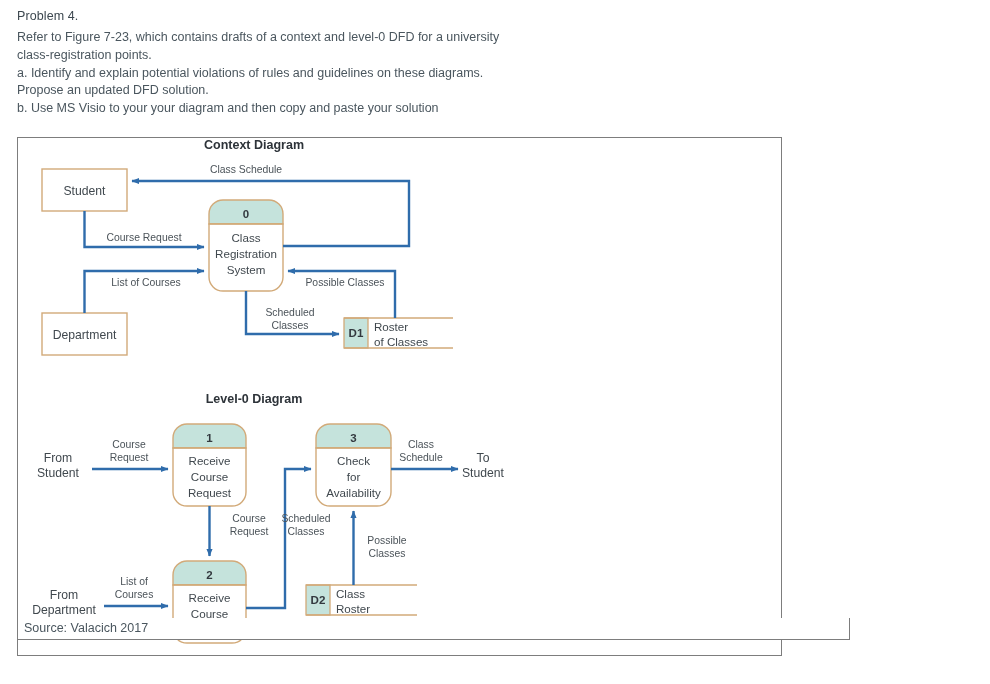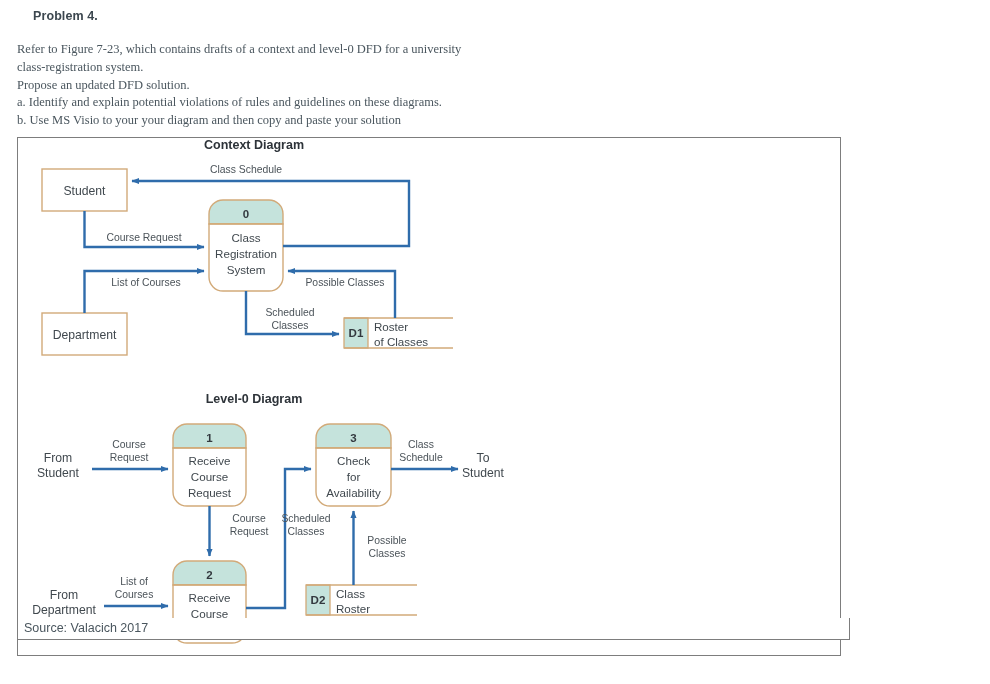--- a/index.html
+++ b/index.html
@@ -19,42 +19,41 @@
 
   
   #question {
     position: absolute;
     left: 17px;
     top: 0px;
     width: 700px;
   }
   #question .prob-title {
     font-size: 12.5px;
-    font-weight: bold;
+    font-weight: normal;
     color: #3c474f;
-    margin: 9px 0 0 16px;
+    margin: 9px 0 0 0;
     letter-spacing: .1px;
   }
   #question .body-lines {
-    margin-top: 18px;
-    font-family: Liberation Serif, serif;
+    margin-top: 6px;
   }
   #question .body-lines div {
     font-size: 12.5px;
     line-height: 17.8px;
     color: #4a565e;
     white-space: pre;
   }
 
   
   #figure-frame {
     position: absolute;
     left: 17px;
     top: 137px;
-    width: 824px;
+    width: 765px;
     height: 519px;
     border: 1px solid #7d7d7d;
     box-sizing: border-box;
     background: #ffffff;
   }
   #source-row {
     position: absolute;
     left: 17px;
     top: 618px;
     width: 833px;
@@ -120,23 +119,23 @@
     fill: #40484e;
   }
 </style>
 </head>
 <body>
 
 <div id="question">
   <div class="prob-title">Problem 4.</div>
   <div class="body-lines">
     <div>Refer to Figure 7-23, which contains drafts of a context and level-0 DFD for a university</div>
-    <div>class-registration system.</div>
+    <div>class-registration points.</div>
+    <div>a. Identify and explain potential violations of rules and guidelines on these diagrams.</div>
     <div>Propose an updated DFD solution.</div>
-    <div>a. Identify and explain potential violations of rules and guidelines on these diagrams.</div>
     <div>b. Use MS Visio to your your diagram and then copy and paste your solution</div>
   </div>
 </div>
 
 <div id="figure-frame">
 
   <svg class="diagram-svg" width="947" height="517" viewBox="0 0 947 517">
     <defs>
       <marker id="arrowblue" markerWidth="9" markerHeight="9" refX="7.4" refY="3.2" orient="auto" markerUnits="userSpaceOnUse">
         <path d="M0,0 L8,3.2 L0,6.4 z" fill="#2f6cab"></path>

